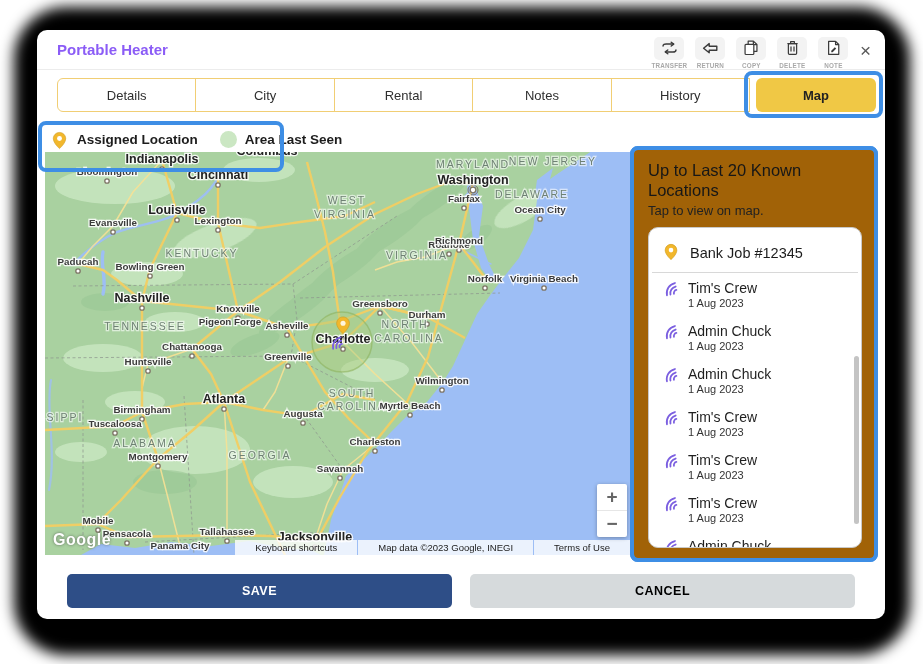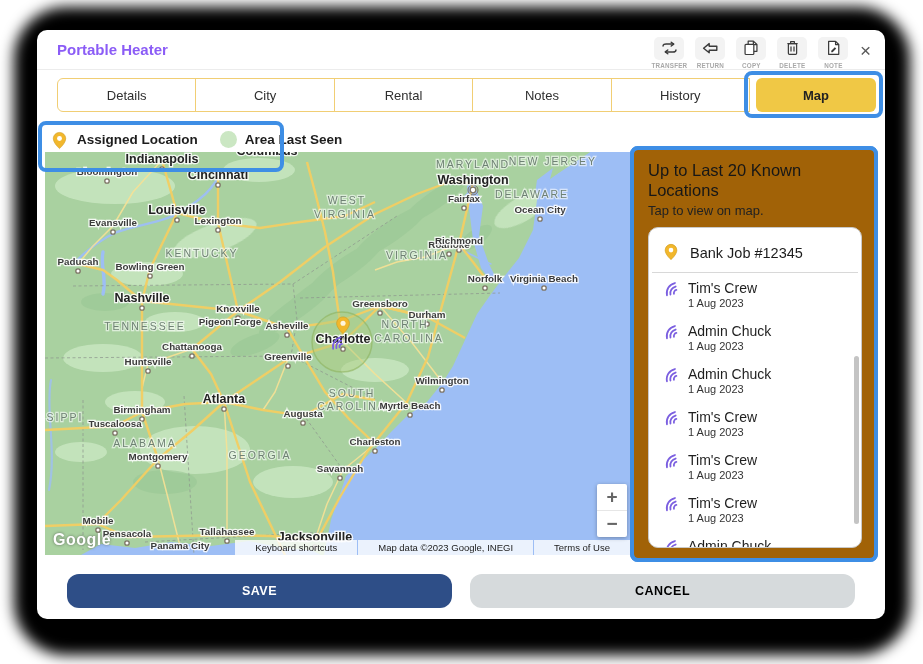--- a/index.html
+++ b/index.html
@@ -79,21 +79,21 @@
   .loc-divider{height:1px;background:#d8d8d8;margin:0 3px}
   .loc-item{display:flex;align-items:flex-start;gap:9px;padding:7px 10px 7px 15px;cursor:pointer}
   .loc-ic{flex:0 0 auto;margin-top:2px;line-height:0}
   .loc-tx{display:flex;flex-direction:column}
   .loc-nm{font-size:14px;font-weight:500;color:#1f1f1f}
   .loc-dt{font-size:11px;color:#333;margin-top:1px}
   .scroll-thumb{position:absolute;right:2px;top:128px;width:5px;height:168px;
     border-radius:3px;background:#c4c4c4;cursor:pointer}
   
   .footer{position:absolute;left:30px;right:30px;bottom:11px;height:34px;display:flex;gap:18px}
-  .btn{flex:1;border:none;border-radius:12px;font-size:12.5px;font-weight:700;
+  .btn{flex:1;border:none;border-radius:5px;font-size:12.5px;font-weight:700;
     letter-spacing:.5px;cursor:pointer;font-family:"Liberation Sans",sans-serif}
   .btn-save{background:var(--save_navy);color:#fff}
   .btn-cancel{background:var(--cancel_gray);color:#000000}
 </style>
 </head>
 <body>
 
 <div class="stage">
   <div class="backdrop"></div>
 

